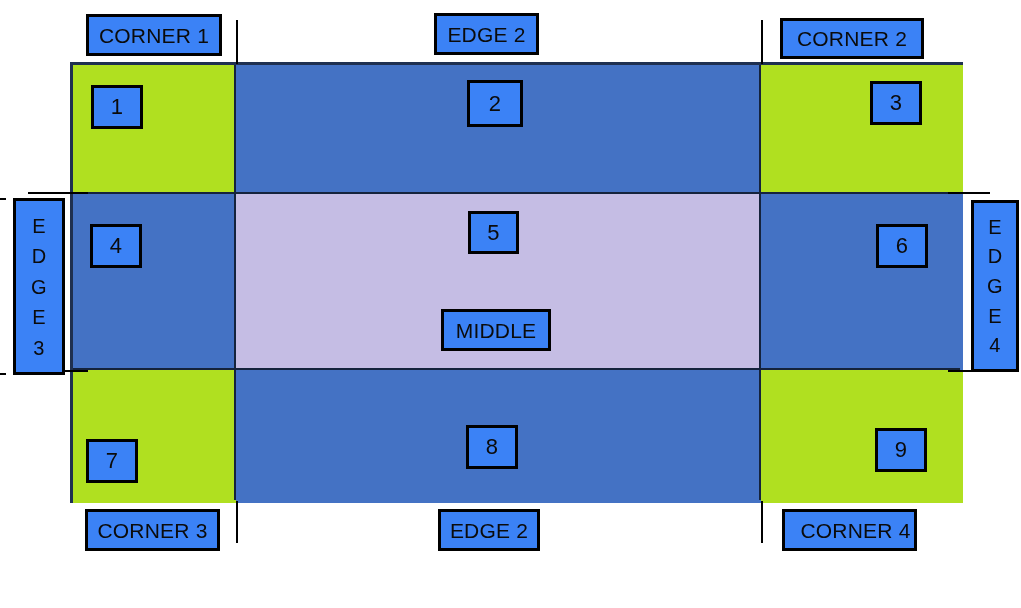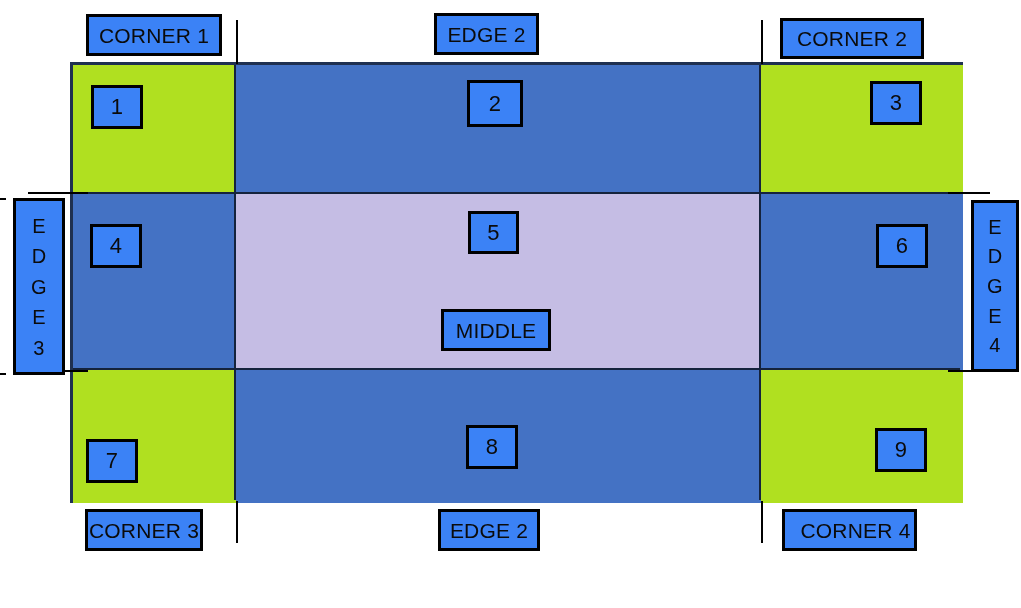--- a/index.html
+++ b/index.html
@@ -147,21 +147,21 @@
   <div class="lbl num" style="left:86px;  top:439px; width:52px; height:44px;">7</div>
   <div class="lbl num" style="left:466px; top:425px; width:52px; height:44px;">8</div>
   <div class="lbl num" style="left:875px; top:428px; width:52px; height:44px;">9</div>
 
   <div class="lbl" style="left:86px;  top:14px;  width:136px; height:42px;">CORNER 1</div>
   <div class="lbl" style="left:434px; top:13px;  width:105px; height:42px;">EDGE 2</div>
   <div class="lbl" style="left:780px; top:18px;  width:144px; height:41px;text-align:center;">CORNER 2</div>
 
   <div class="lbl" style="left:441px; top:276px; width:110px; height:42px;margin-top:33px;">MIDDLE</div>
 
-  <div class="lbl" style="left:85px;  top:509px; width:118px; height:42px;">CORNER 3</div>
+  <div class="lbl" style="left:85px;  top:509px; width:135px; height:42px;">CORNER 3</div>
   <div class="lbl" style="left:438px; top:509px; width:102px; height:42px;">EDGE 2</div>
   <div class="lbl" style="left:782px; top:509px; width:135px; height:42px;padding-left:12px;">CORNER 4</div>
 
   <div class="lbl vert" style="left:13px; top:198px; width:52px; height:177px;">
     <span>E</span>
     <span>D</span>
     <span>G</span>
     <span>E</span>
     <span>3</span>
   </div>

